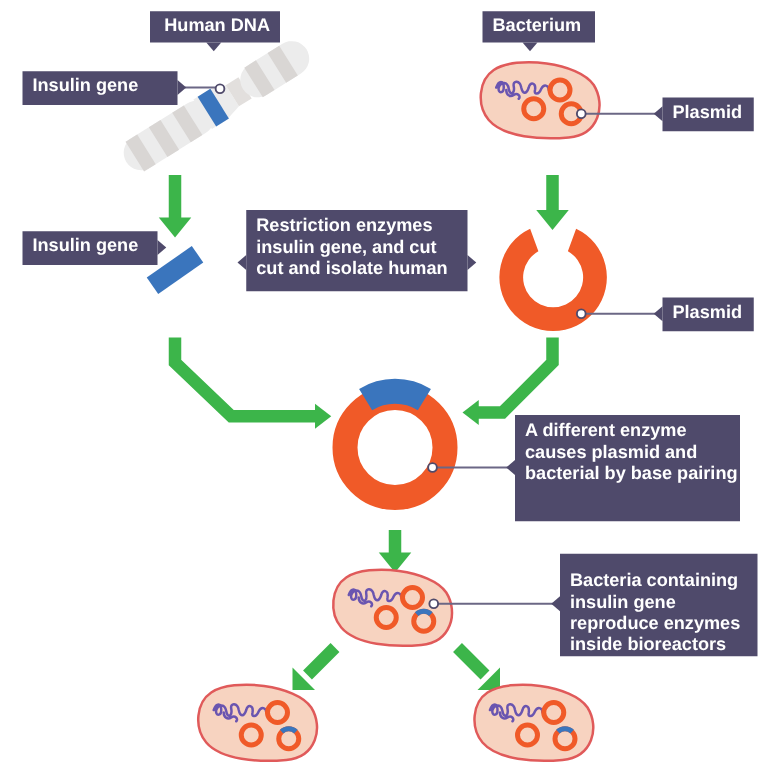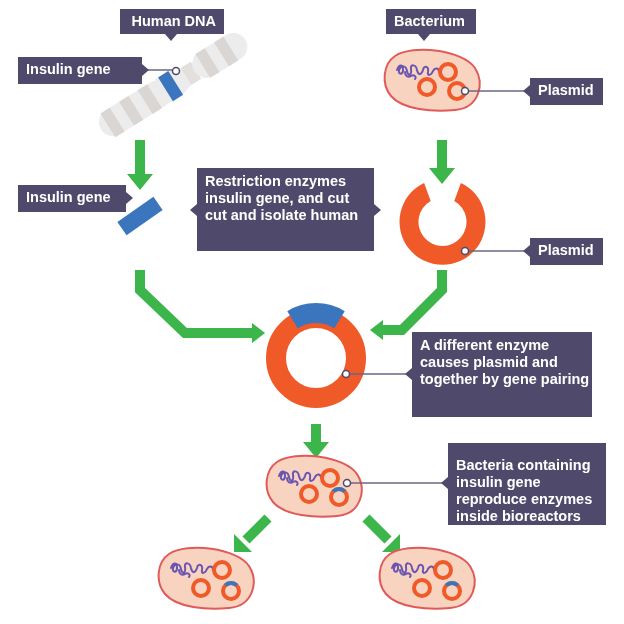--- a/index.html
+++ b/index.html
@@ -152,37 +152,37 @@
   <div class="lbl" style="left:530px;top:78px;width:73px;height:27px;">
     <span class="t">Plasmid</span>
     <span class="ptr ptr-left" style="left:-7px;top:7px;"></span>
   </div>
 
   <div class="lbl" style="left:18px;top:185px;width:108px;height:27px;">
     <span class="t">Insulin gene</span>
     <span class="ptr ptr-right" style="left:108px;top:7px;"></span>
   </div>
 
-  <div class="lbl" style="left:197px;top:168px;width:177px;height:83px;padding:5px 8px;">
+  <div class="lbl" style="left:197px;top:168px;width:177px;height:65px;padding:5px 8px;">
     <span class="t">Restriction enzymes</span>
     <span class="t">insulin gene, and cut</span>
     <span class="t">cut and isolate human</span>
     <span class="ptr ptr-left" style="left:-7px;top:36px;"></span>
     <span class="ptr ptr-right" style="left:177px;top:36px;"></span>
   </div>
 
   <div class="lbl" style="left:530px;top:238px;width:73px;height:27px;">
     <span class="t">Plasmid</span>
     <span class="ptr ptr-left" style="left:-7px;top:7px;"></span>
   </div>
 
   <div class="lbl" style="left:412px;top:332px;width:180px;height:85px;padding:5px 8px;">
     <span class="t">A different enzyme</span>
     <span class="t">causes plasmid and</span>
-    <span class="t">together by gene pairing</span>
+    <span class="t">bacterial by base pairing</span>
     <span class="ptr ptr-left" style="left:-7px;top:36px;"></span>
   </div>
 
   <div class="lbl" style="left:448px;top:443px;width:158px;height:82px;padding:14px 8px;">
     <span class="t">Bacteria containing</span>
     <span class="t">insulin gene</span>
     <span class="t">reproduce enzymes</span>
     <span class="t">inside bioreactors</span>
     <span class="ptr ptr-left" style="left:-7px;top:34px;"></span>
   </div>

